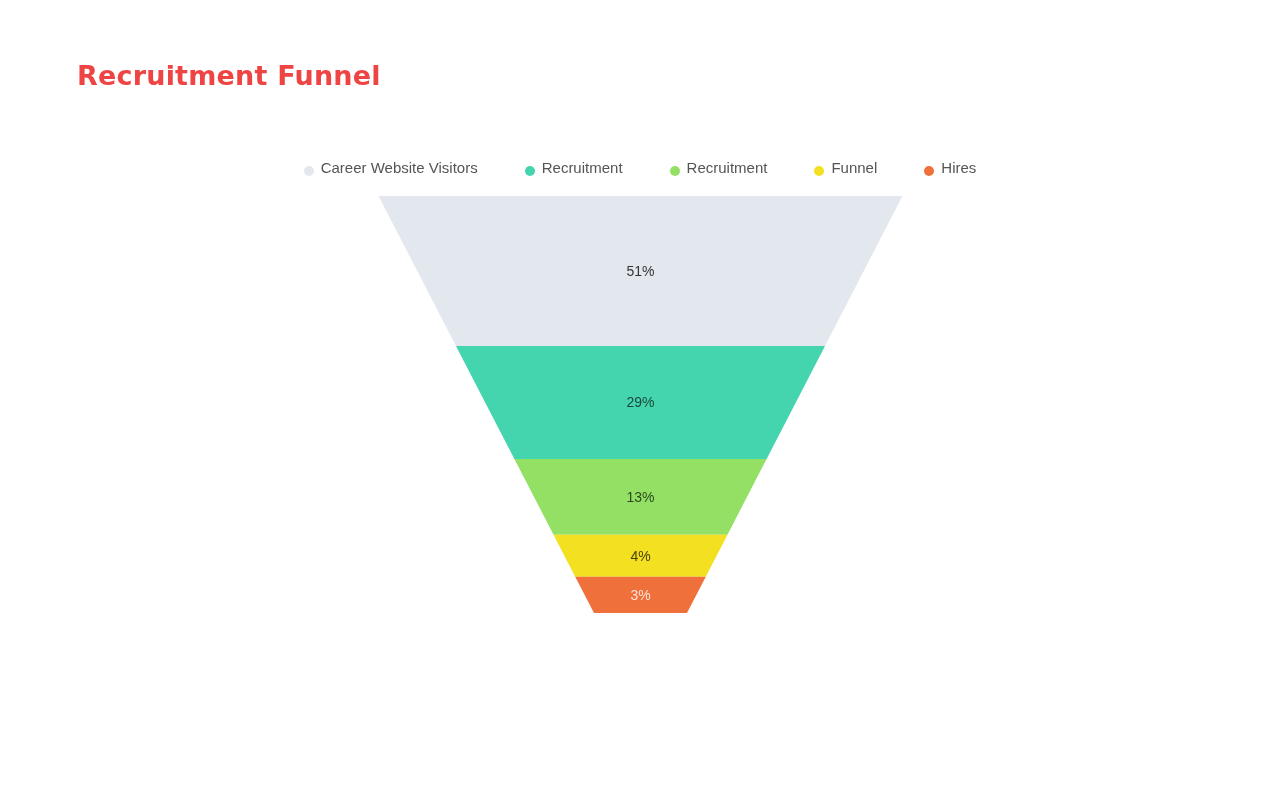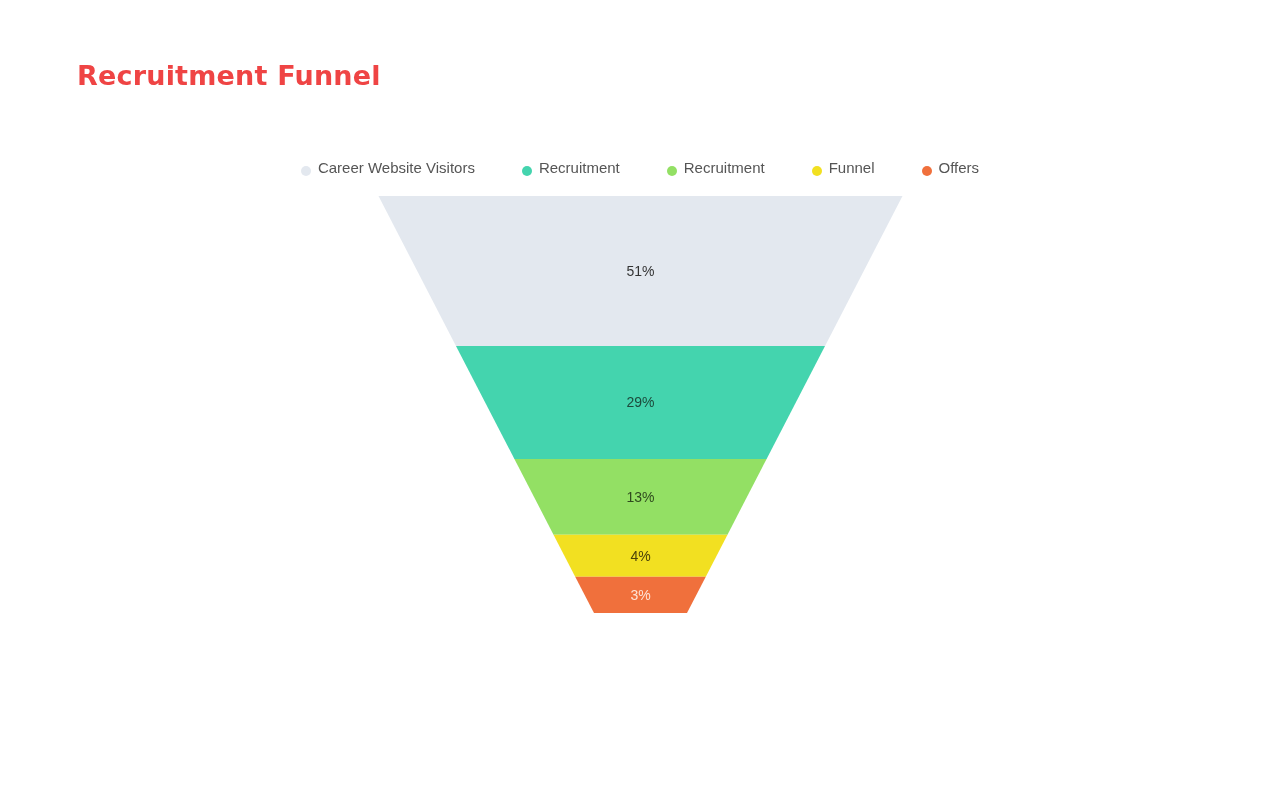--- a/index.html
+++ b/index.html
@@ -36,21 +36,21 @@
   <div class="legend-item">
     <span class="legend-dot" style="background: rgb(147, 224, 100);"></span>
     <span>Recruitment</span>
   </div>
   <div class="legend-item">
     <span class="legend-dot" style="background: rgb(242, 224, 33);"></span>
     <span>Funnel</span>
   </div>
   <div class="legend-item">
     <span class="legend-dot" style="background: rgb(240, 112, 60);"></span>
-    <span>Offers</span>
+    <span>Hires</span>
   </div>
 </div>
 
 <svg class="funnel" width="1280" height="800">
   <g>
     <polygon class="seg-shape" points="378.5,196 902.5,196 825.0250355396269,345.9167525752928 455.97496446037314,345.9167525752928" fill="#e3e8ef"></polygon>
     <text class="seg-label" x="640.5" y="270.9583762876464" fill="#333333">51%</text>
   </g>
   <g>
     <polygon class="seg-shape" points="455.97496446037314,345.9167525752928 825.0250355396269,345.9167525752928 766.6031867147515,458.9650632944252 514.3968132852485,458.9650632944252" fill="#44d4ae"></polygon>

